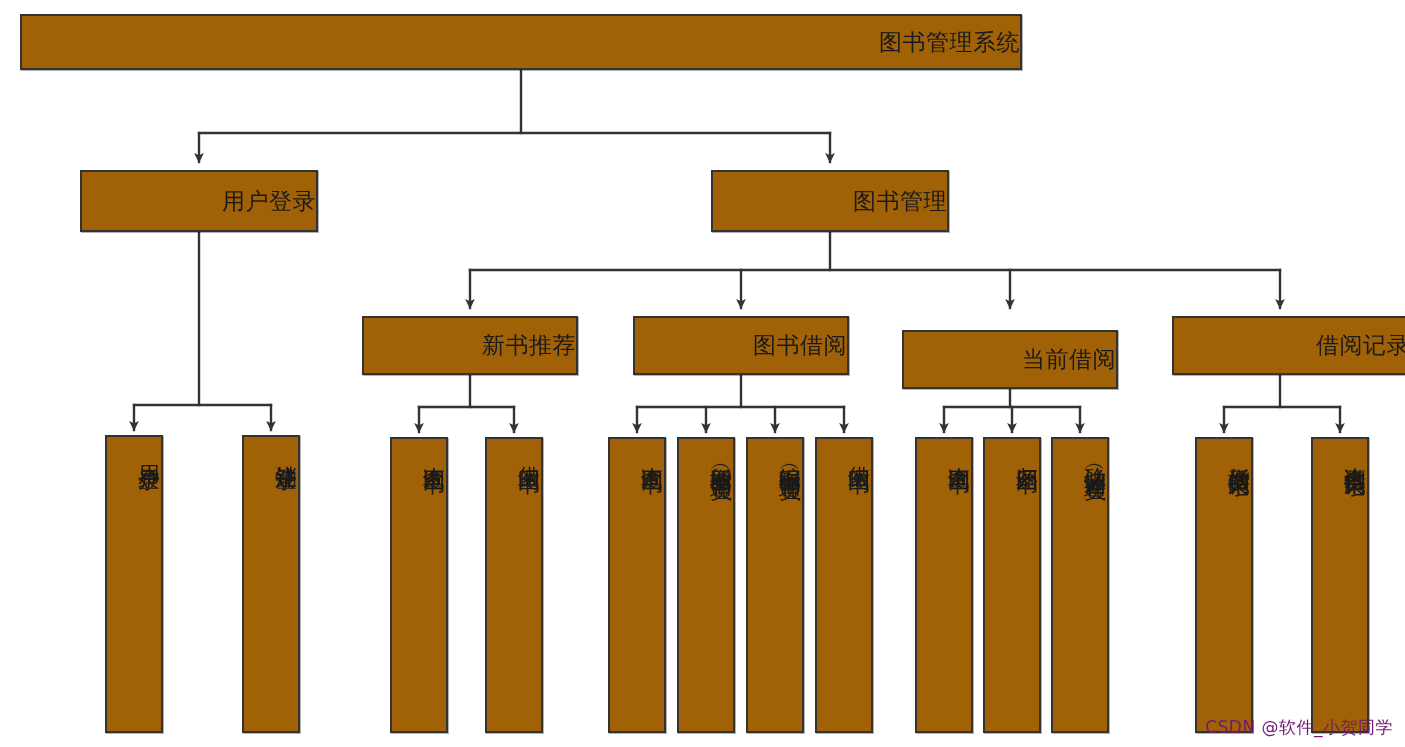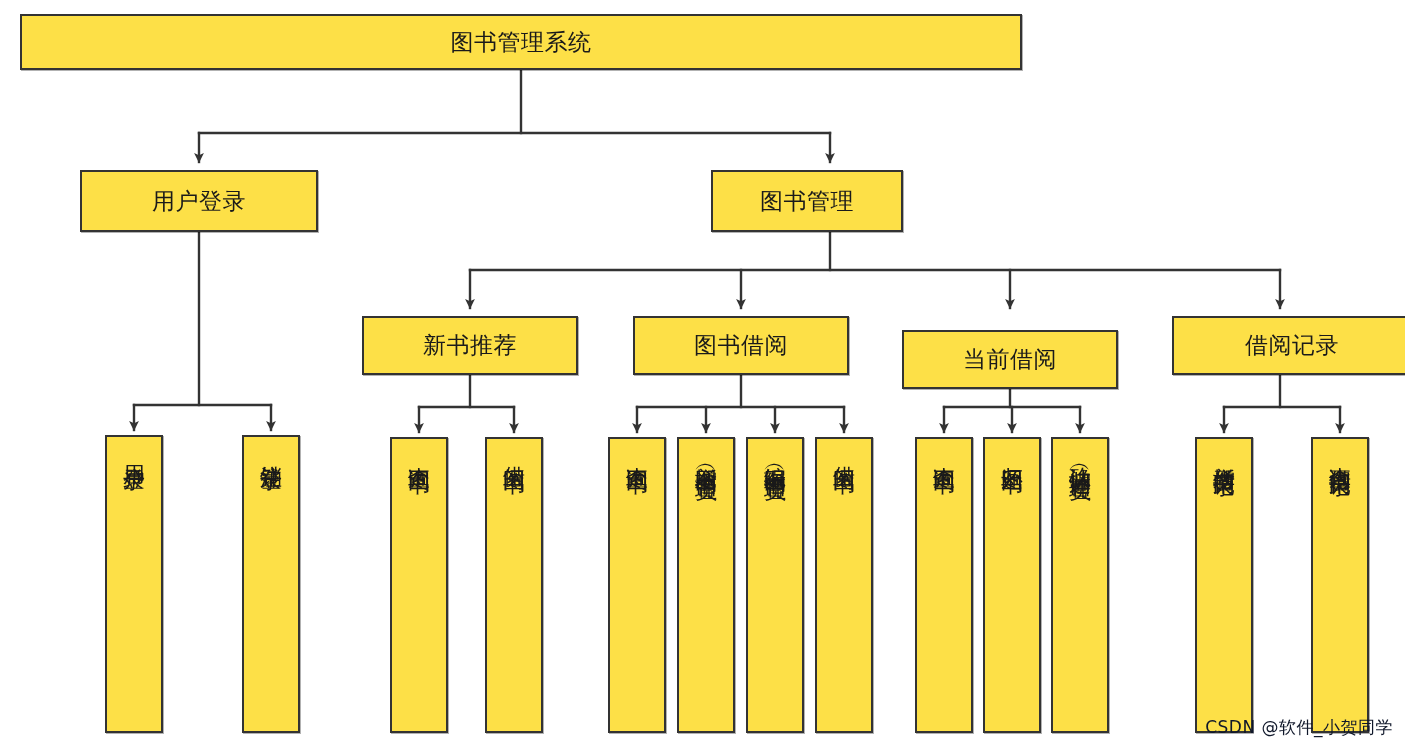--- a/index.html
+++ b/index.html
@@ -21,26 +21,26 @@
   #diagram-svg {
     position: absolute;
     left: 0;
     top: 0;
     width: 1405px;
     height: 747px;
   }
   .node {
     position: absolute;
     box-sizing: border-box;
-    background: #fde047;
+    background: #a16207;
     border: 2px solid #333333;
     box-shadow: 1px 1px 0 rgba(0,0,0,0.30);
     display: flex;
     align-items: center;
-    justify-content: center;
+    justify-content: flex-end;
     z-index: 3;
   }
   .node-label {
     color: #1a1a1a;
     text-align: center;
     line-height: 1.15;
     letter-spacing: 0.5px;
     white-space: pre-line;
   }
   .node.horizontal .node-label {
@@ -55,21 +55,21 @@
     text-orientation: upright;
     font-size: 22px;
     letter-spacing: 2px;
     line-height: 1.1;
   }
   #watermark {
     position: absolute;
     right: 12px;
     bottom: 8px;
     font-size: 17px;
-    color: #0f172a;
+    color: #701a75;
     letter-spacing: 0.5px;
     z-index: 5;
     user-select: none;
     pointer-events: none;
     white-space: nowrap;
   }
 </style>
 </head>
 <body>
 
@@ -126,21 +126,21 @@
   </svg>
 
   <div class="node horizontal" style="left:20px; top:14px; width:1002px; height:56px;">
     <span class="node-label">图书管理系统</span>
   </div>
 
   <div class="node horizontal" style="left:80px; top:170px; width:238px; height:62px;">
     <span class="node-label">用户登录</span>
   </div>
 
-  <div class="node horizontal" style="left:711px; top:170px; width:192px; height:62px;">
+  <div class="node horizontal" style="left:711px; top:170px; width:238px; height:62px;">
     <span class="node-label">图书管理</span>
   </div>
 
   <div class="node horizontal" style="left:633px; top:316px; width:216px; height:59px;">
     <span class="node-label">图书借阅</span>
   </div>
 
   <div class="node horizontal" style="left:362px; top:316px; width:216px; height:59px;">
     <span class="node-label">新书推荐</span>
   </div>

